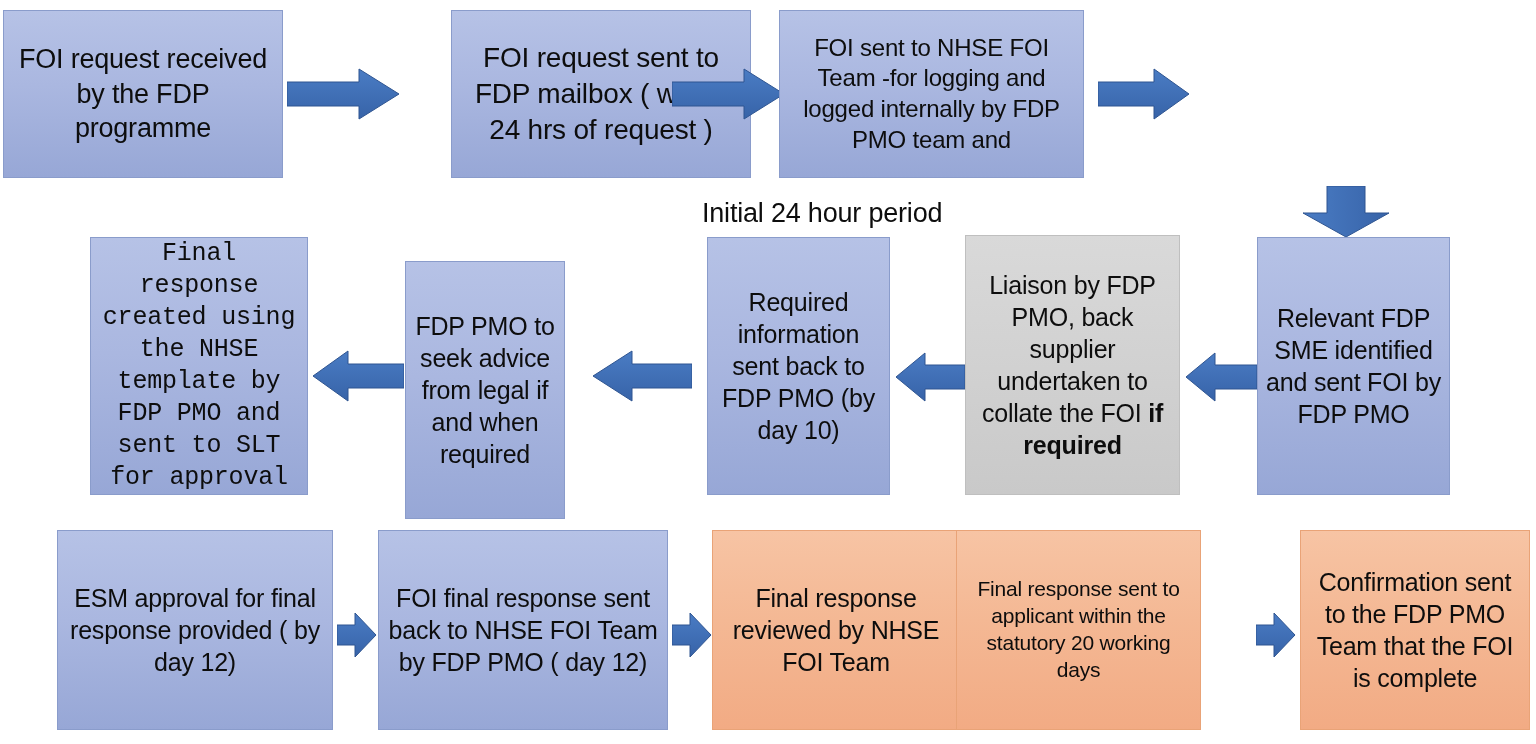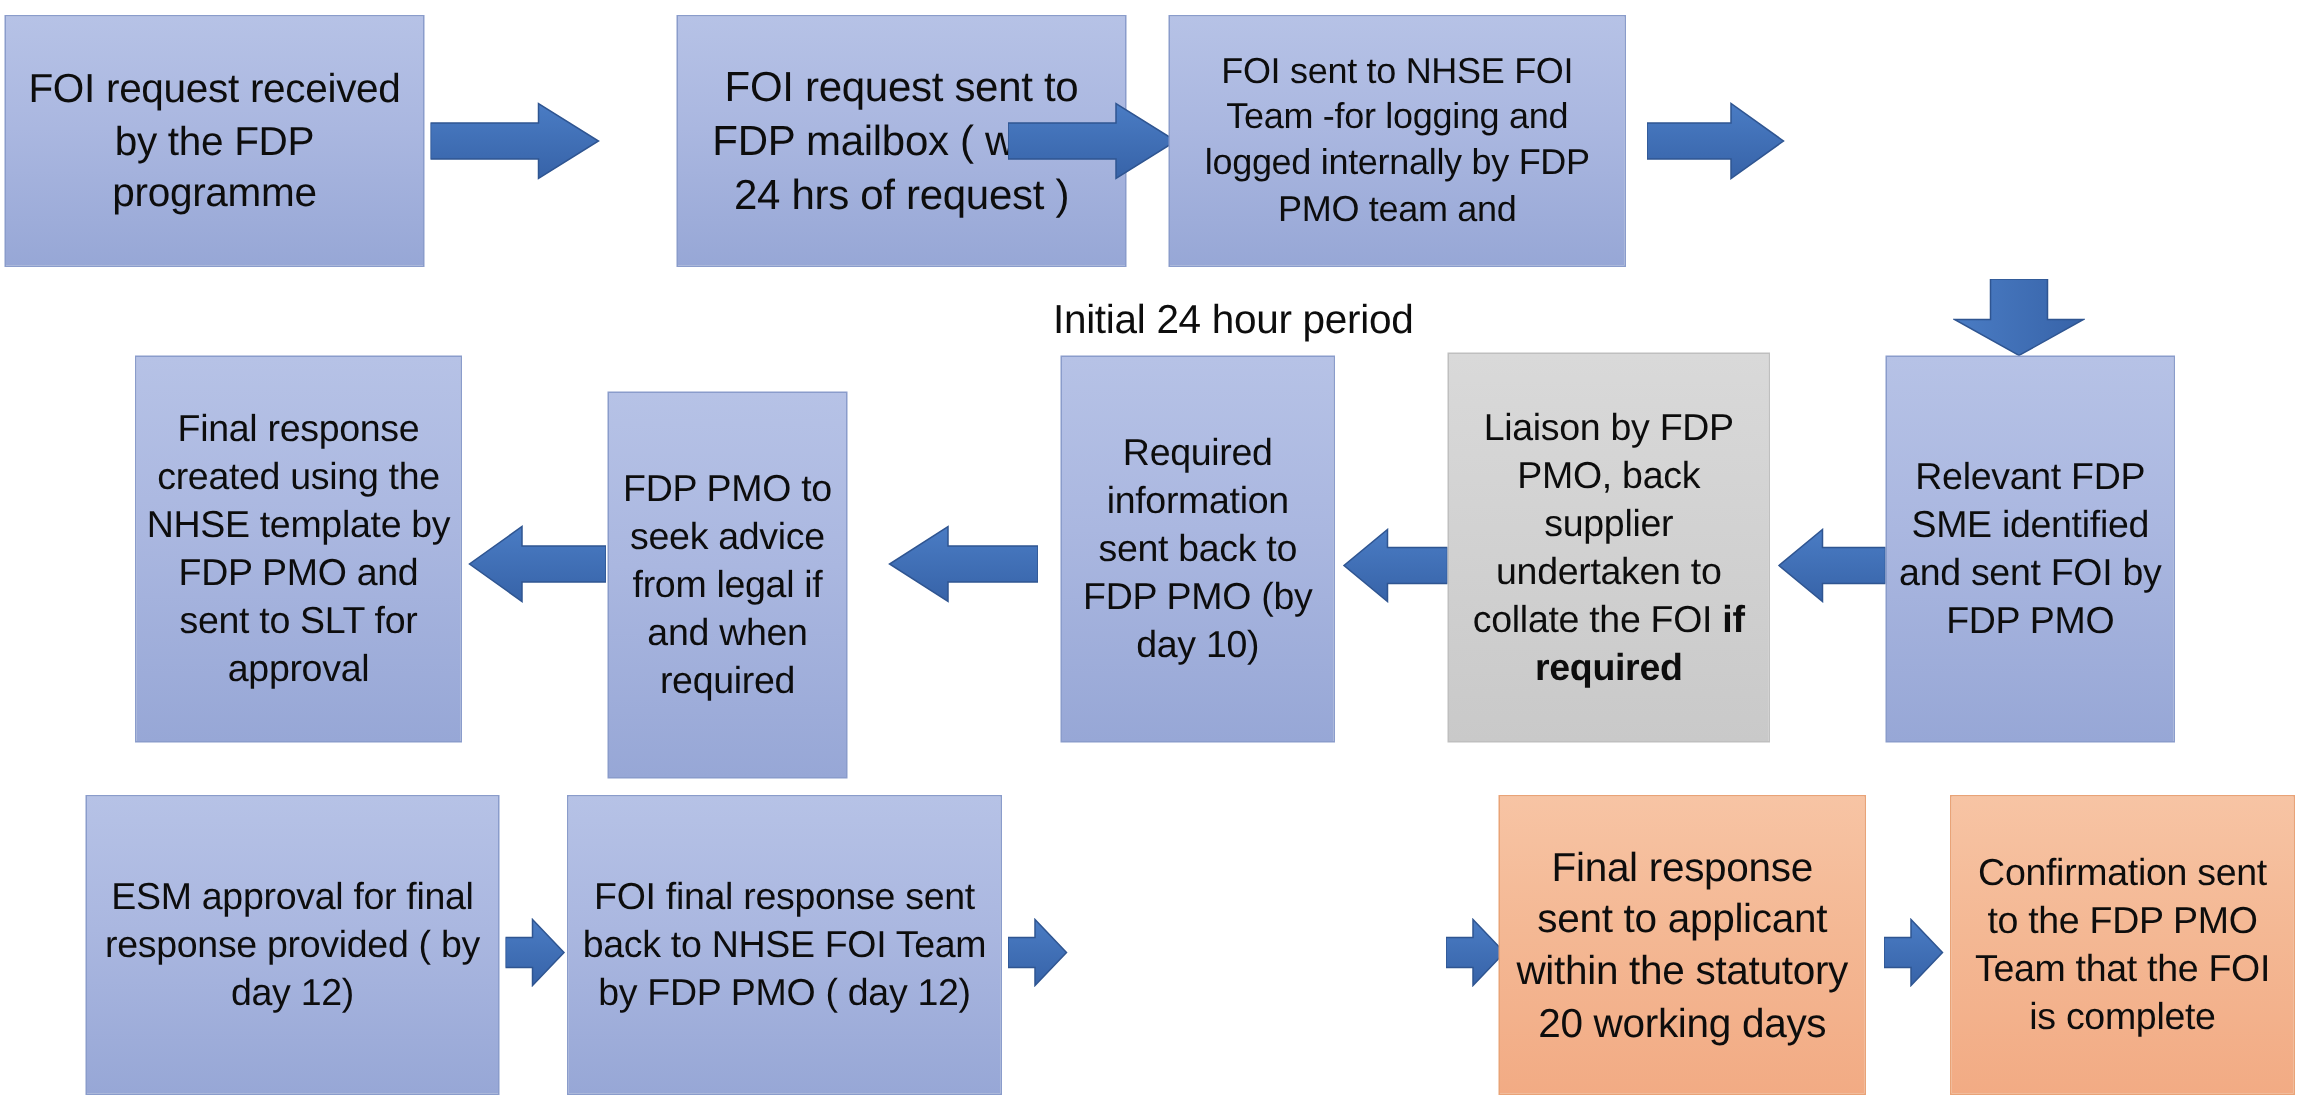--- a/index.html
+++ b/index.html
@@ -113,21 +113,21 @@
         <stop offset="0%" stop-color="#4a7cc4"></stop>
             <stop offset="100%" stop-color="#3763a8"></stop>
       </linearGradient>
         </defs>
       <polygon points="25,0 63,0 63,27 87,27 44,51 1,27 25,27" fill="url(#gd)" stroke="#2f5591" stroke-width="1"></polygon>
     </svg>
   </div>
 
   <div class="caption" style="left:702px; top:198px; font-size:27px;">Initial 24 hour period</div>
 
-  <div class="box box-blue" style="left:90px; top:237px; width:218px; height:258px; font-size:25px;">Final response created using the NHSE template by FDP PMO and sent to SLT for approval</div>
+  <div class="box box-blue" style="left:90px; top:237px; width:218px; height:258px; font-size:25px;font-family:Liberation Mono, monospace;">Final response created using the NHSE template by FDP PMO and sent to SLT for approval</div>
 
   <div class="arrow" style="left:312px; top:350px; width:92px; height:52px;">
     <svg viewBox="0 0 92 52" preserveAspectRatio="none">
       <defs>
           <linearGradient id="gl1" x1="0" y1="0" x2="0" y2="1">
         <stop offset="0%" stop-color="#4a7cc4"></stop>
             <stop offset="100%" stop-color="#3763a8"></stop>
       </linearGradient>
         </defs>
       <polygon points="92,14 36,14 36,1 1,26 36,51 36,38 92,38" fill="url(#gl1)" stroke="#2f5591" stroke-width="1"></polygon>
@@ -201,34 +201,35 @@
       <defs>
           <linearGradient id="gr5" x1="0" y1="0" x2="0" y2="1">
         <stop offset="0%" stop-color="#4a7cc4"></stop>
             <stop offset="100%" stop-color="#3763a8"></stop>
       </linearGradient>
         </defs>
       <polygon points="0,13 18,13 18,1 39,23 18,45 18,33 0,33" fill="url(#gr5)" stroke="#2f5591" stroke-width="1"></polygon>
     </svg>
   </div>
 
+  <div class="box box-peach" style="left:712px; top:530px; width:248px; height:200px; font-size:25px;">Final response reviewed by NHSE FOI Team</div>
 
   <div class="arrow" style="left:964px; top:612px; width:40px; height:46px;">
     <svg viewBox="0 0 40 46" preserveAspectRatio="none">
       <defs>
           <linearGradient id="gr6" x1="0" y1="0" x2="0" y2="1">
         <stop offset="0%" stop-color="#4a7cc4"></stop>
             <stop offset="100%" stop-color="#3763a8"></stop>
       </linearGradient>
         </defs>
       <polygon points="0,13 18,13 18,1 39,23 18,45 18,33 0,33" fill="url(#gr6)" stroke="#2f5591" stroke-width="1"></polygon>
     </svg>
   </div>
 
-  <div class="box box-peach" style="left:999px; top:530px; width:245px; height:200px; font-size:27px;">Final response sent to applicant within the statutory 20 working days</div>
+  <div class="box box-peach" style="left:956px; top:530px; width:245px; height:200px; font-size:21px;">Final response sent to applicant within the statutory 20 working days</div>
 
   <div class="arrow" style="left:1256px; top:612px; width:40px; height:46px;">
     <svg viewBox="0 0 40 46" preserveAspectRatio="none">
       <defs>
           <linearGradient id="gr7" x1="0" y1="0" x2="0" y2="1">
         <stop offset="0%" stop-color="#4a7cc4"></stop>
             <stop offset="100%" stop-color="#3763a8"></stop>
       </linearGradient>
         </defs>
       <polygon points="0,13 18,13 18,1 39,23 18,45 18,33 0,33" fill="url(#gr7)" stroke="#2f5591" stroke-width="1"></polygon>

